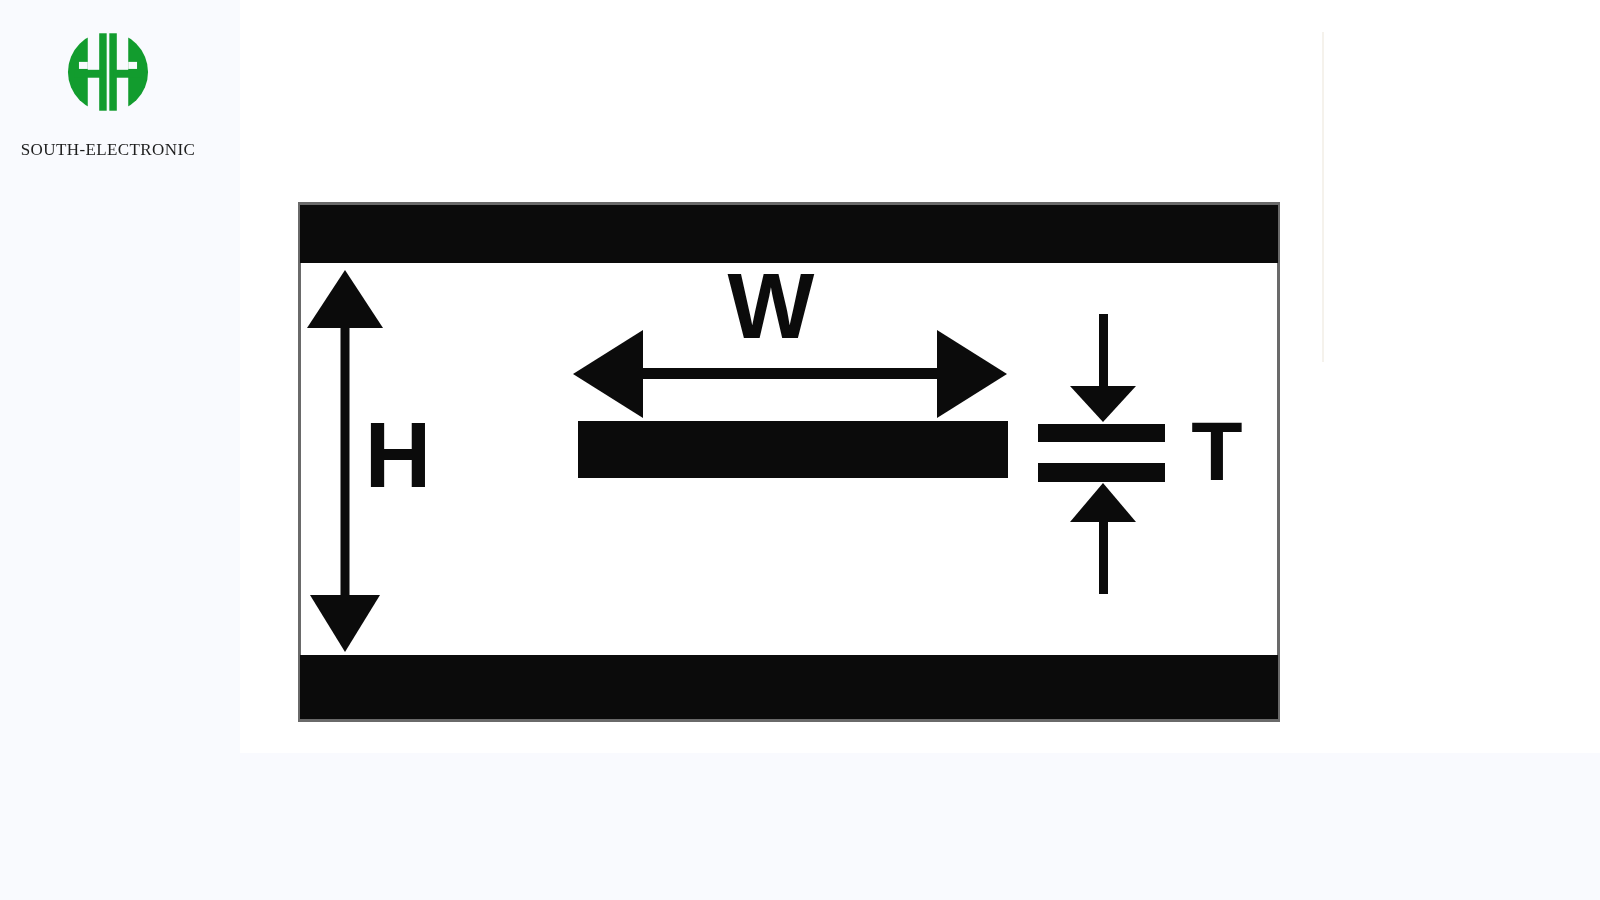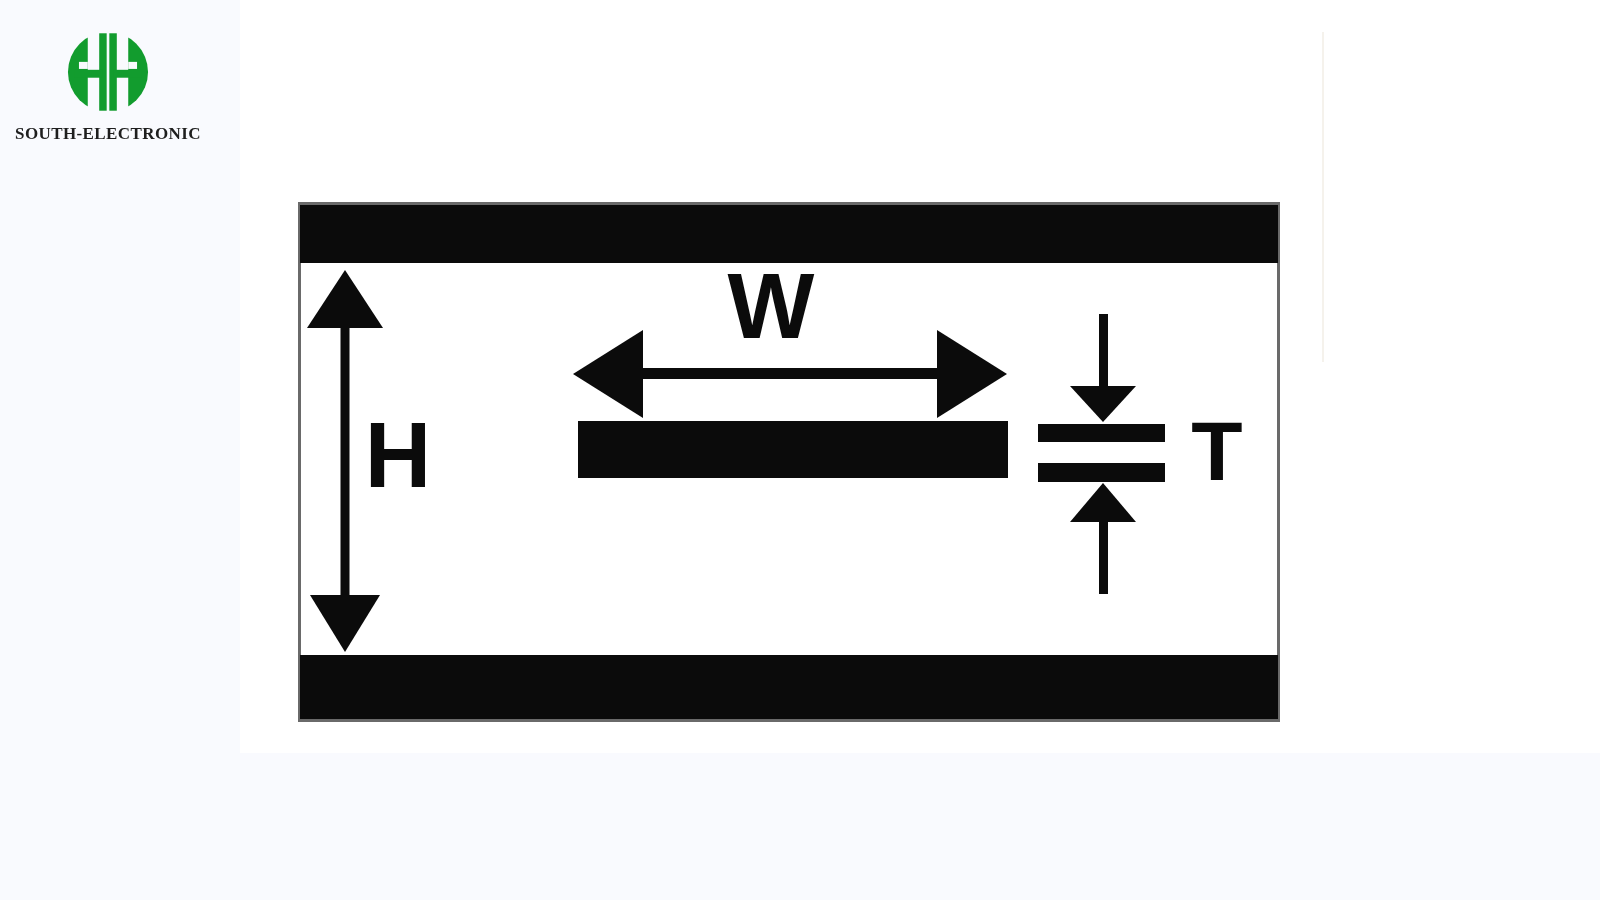--- a/index.html
+++ b/index.html
@@ -18,23 +18,23 @@
   .edge-line{
     position:absolute;left:1322px;top:32px;width:2px;height:330px;
     background:#f1ede4;opacity:.7;
   }
   .logo{
     position:absolute;left:9px;top:26px;width:198px;
     display:flex;flex-direction:column;align-items:center;
   }
   .logo-icon{width:88px;height:92px;display:block;}
   .brand-name{
-    margin-top:6px;
+    margin-top:22px;
     font-family:"Liberation Serif",serif;
-    font-weight:bold;font-size:17px;letter-spacing:.4px;
+    font-weight:normal;font-size:17px;letter-spacing:.4px;
     color:#1e1e1e;white-space:nowrap;
   }
   .diagram{
     position:absolute;left:298px;top:202px;width:982px;height:520px;
   }
   .dim-label{
     font-family:"Liberation Sans",sans-serif;
     font-weight:bold;fill:#0b0b0b;
   }
 </style>

